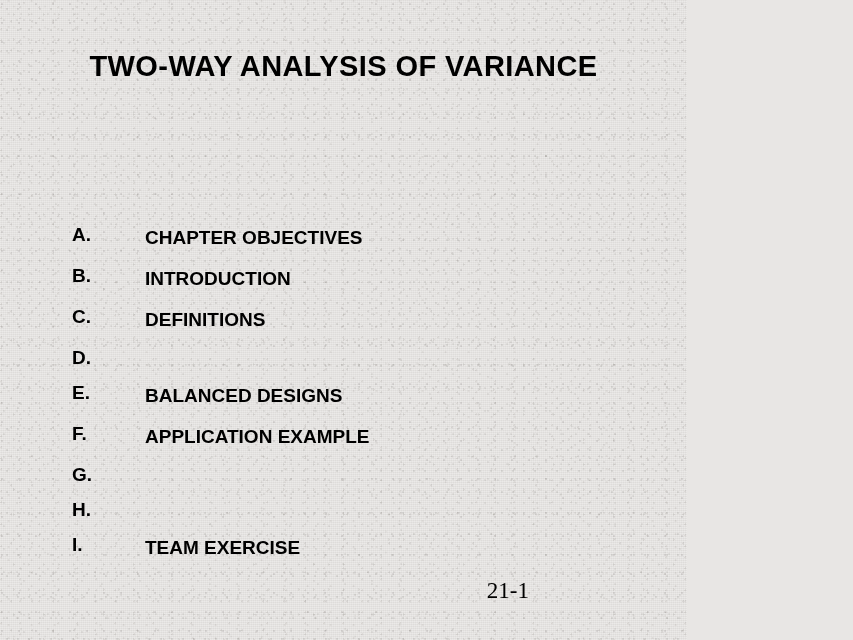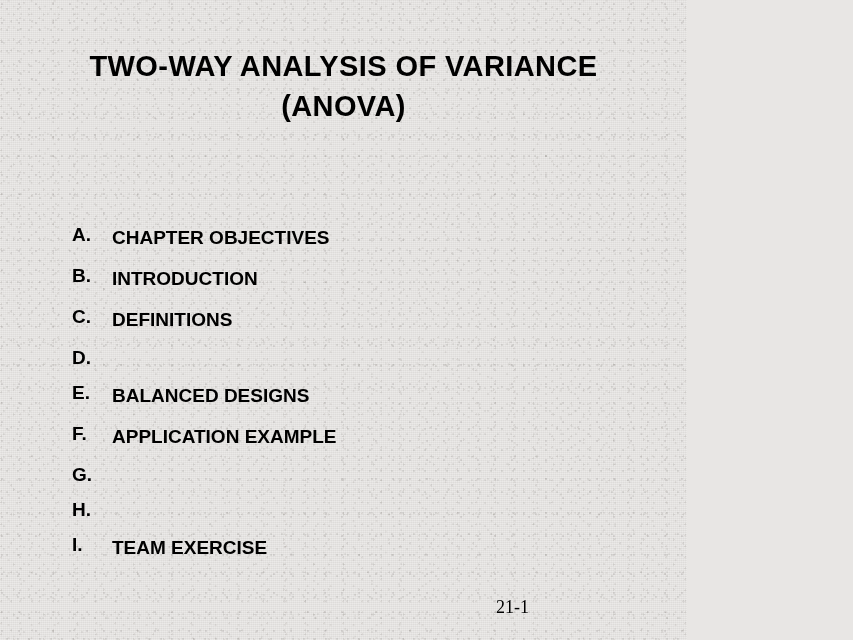--- a/index.html
+++ b/index.html
@@ -80,39 +80,39 @@
     color: #000000;
     line-height: 25px;
   }
   .item-text {
     flex: 1 1 auto;
     font-size: 19px;
     font-weight: bold;
     color: #000000;
     line-height: 31px;
     max-width: 345px;
+    margin-left: 33px;
   }
   .page-number {
     position: absolute;
     right: 158px;
-    bottom: 22px;
+    bottom: 36px;
     font-family: "Liberation Serif", serif;
-    font-size: 18px;
+    font-size: 23px;
     color: #000000;
     z-index: 2;
   }
 </style>
 </head>
 <body>
 
 <div class="slide">
 
   <div class="title-block">
     <div class="title-line">TWO-WAY ANALYSIS OF VARIANCE</div>
-    <div class="title-line">(ANOVA)</div>
   </div>
 
   <div class="body-list">
 
     <div class="list-item">
       <span class="item-letter">A.</span>
       <span class="item-text">CHAPTER OBJECTIVES</span>
     </div>
 
     <div class="list-item">

